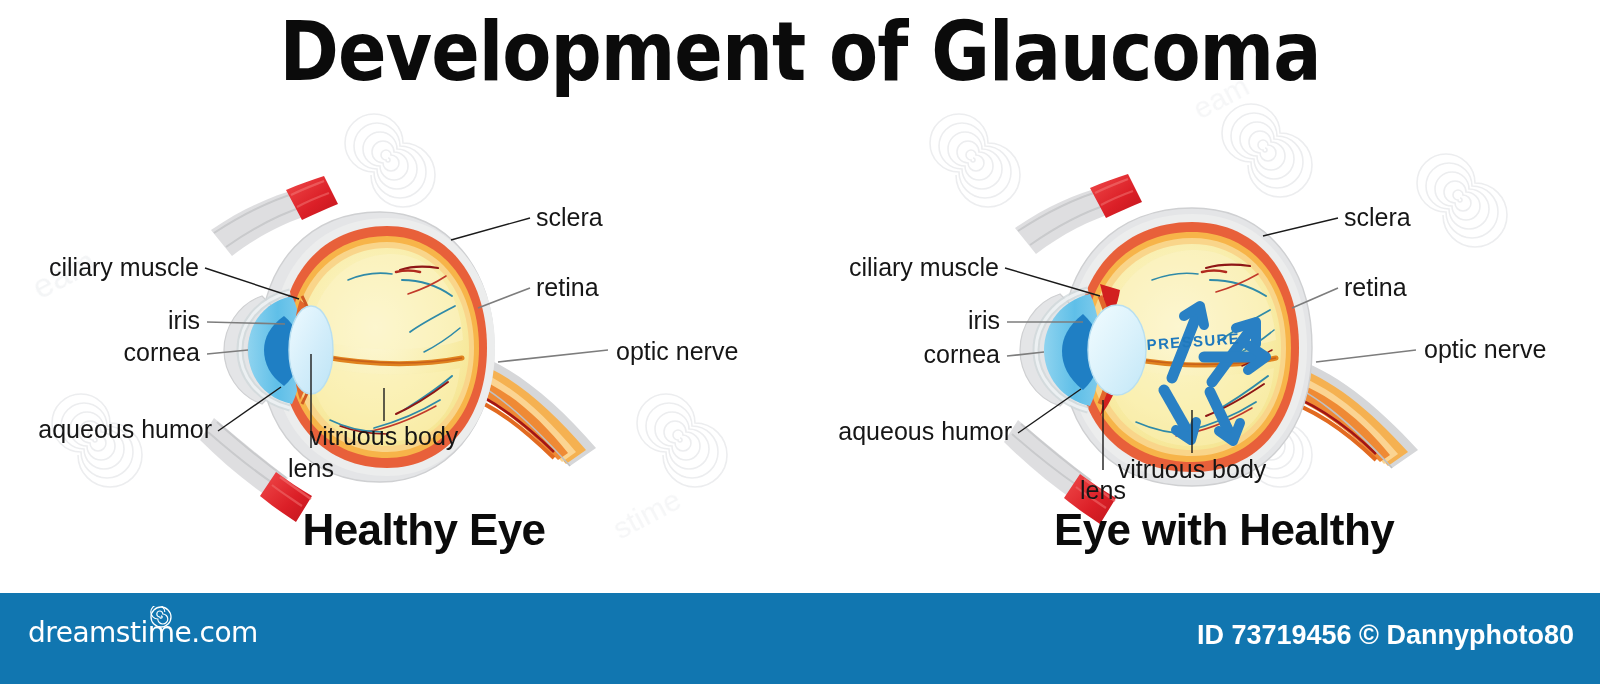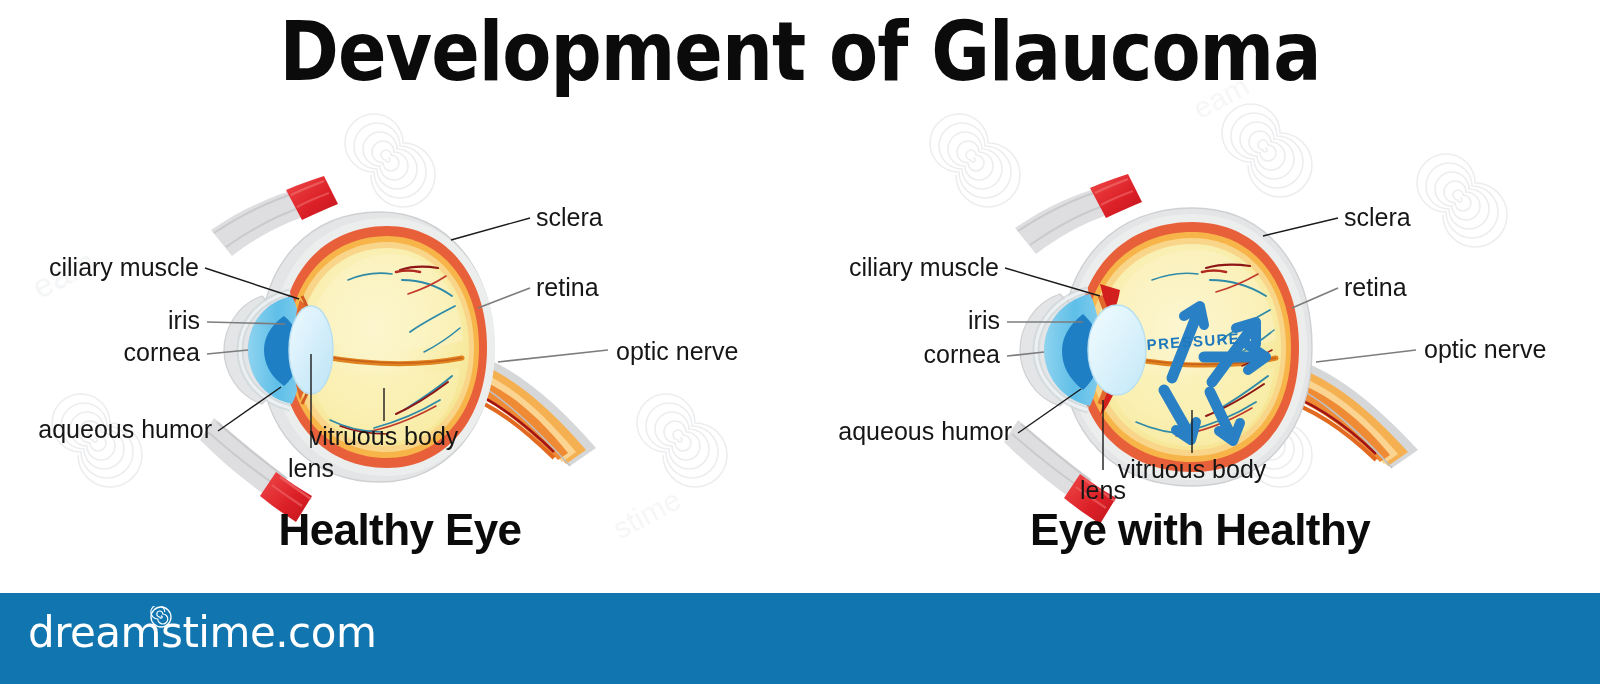--- a/index.html
+++ b/index.html
@@ -71,20 +71,21 @@
     position: absolute;
     top: 404px;
     width: 800px;
     text-align: center;
     font-family: "Liberation Sans", sans-serif;
     font-weight: bold;
     font-size: 44px;
     line-height: 52px;
     letter-spacing: -0.6px;
     color: #0b0b0b;
+    padding-left: 24px;
   }
 
   
   .lbl {
     font-family: "Liberation Sans", sans-serif;
     font-size: 25px;
     fill: #161616;
   }
   .lbl-r { text-anchor: start; }
   .lbl-l { text-anchor: end; }
@@ -117,21 +118,21 @@
     width: 1600px;
     height: 91px;
     background: #1176b0;
     z-index: 5;
   }
   #ds-logo {
     position: absolute;
     left: 28px;
     top: 18px;
     font-family: "DejaVu Sans", sans-serif;
-    font-size: 42px;
+    font-size: 28px;
     line-height: 44px;
     color: #ffffff;
     letter-spacing: -0.5px;
   }
   #ds-spiral {
     position: absolute;
     left: 150px;
     top: 13px;
   }
   #footer-credit {
@@ -550,15 +551,16 @@
 
     <div class="caption">Eye with Healthy</div>
   </div>
 
   <div id="footer">
     <div id="ds-logo">dreamstime.com</div>
     <svg id="ds-spiral" width="22" height="22" viewBox="0 0 22 22">
       <circle cx="11" cy="11" r="10" fill="none" stroke="#ffffff" stroke-width="1.3"></circle>
       <path d="M11,11 m0,-1.2 a1.2,1.2 0 1,1 -1.2,1.2 a3,3 0 1,1 3,-3 a5,5 0 1,1 -5,5 a7,7 0 1,1 7,-7" fill="none" stroke="#ffffff" stroke-width="1.2"></path>
     </svg>
+    <div id="footer-credit">ID 73719456 © Dannyphoto80</div>
   </div>
 
 </div>
 
 </body></html>

